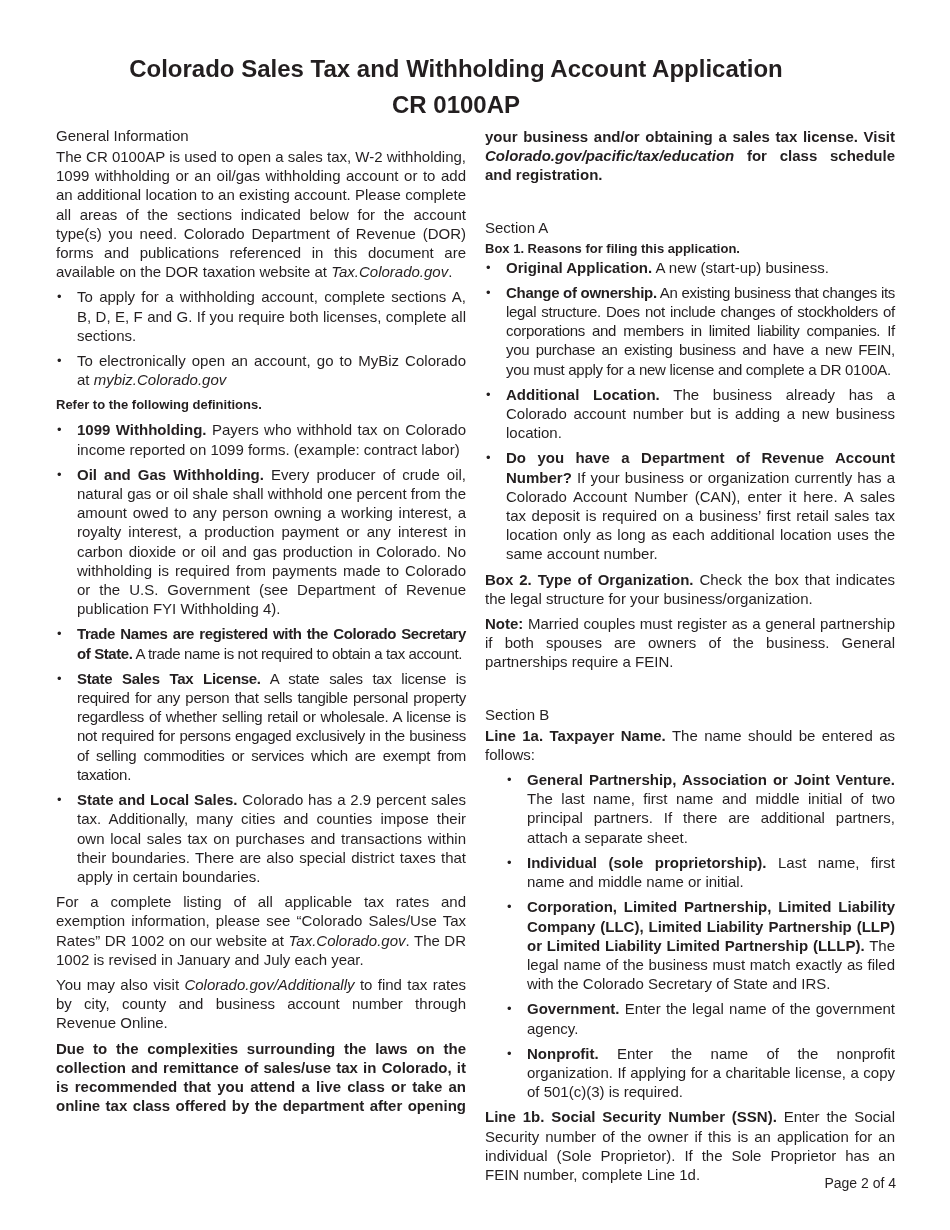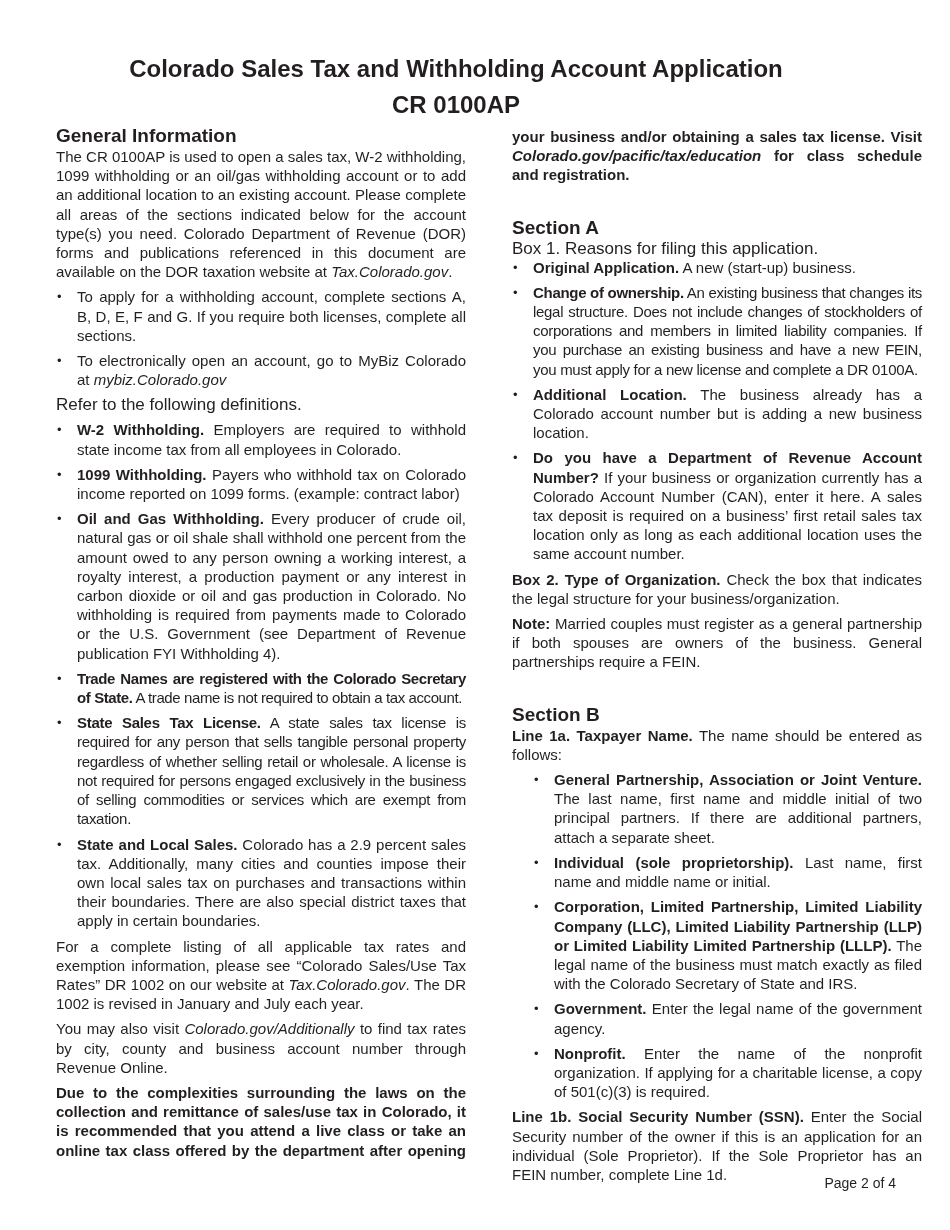--- a/index.html
+++ b/index.html
@@ -4,24 +4,24 @@
 <style>
   html, body { margin:0; padding:0; background:#ffffff; }
   body { width:950px; height:1230px; position:relative; overflow:hidden;
          font-family:"Liberation Sans", sans-serif; color:#231f20; }
   .title { position:absolute; left:0; width:912px; text-align:center; font-weight:bold;
            font-size:24px; line-height:34px; color:#231f20; }
   .title.t1 { top:52px; }
   .title.t2 { top:88px; }
   .col { position:absolute; top:125px; width:410px; font-size:15px; line-height:19.2px; }
   .col.left { left:56px; }
-  .col.right { left:512px; top:127px; }
+  .col.right { left:485px; top:127px; }
   p { margin:0 0 6px 0; text-align:justify; }
-  h2 { margin:0; font-size:19px; line-height:22px; font-weight:bold; }
-  h3 { margin:0; font-size:17px; line-height:19px; font-weight:normal; }
+  h2 { margin:0; font-size:15px; line-height:22px; font-weight:normal; }
+  h3 { margin:0; font-size:13px; line-height:19px; font-weight:bold; }
   ul { list-style:none; margin:0; padding:0; }
   li { position:relative; padding-left:21px; margin:0 0 6px 0; text-align:justify; }
   li::before { content:"•"; position:absolute; left:1px; top:0; font-size:13px; }
   ul.indent li { padding-left:42px; }
   ul.indent li::before { left:22px; }
   b { font-weight:bold; }
   i { font-style:italic; }
   .strong-para { font-weight:bold; }
   .spacer { height:26px; }
   .page-num { position:absolute; right:54px; top:1175px; font-size:14px; color:#231f20; }
@@ -34,21 +34,20 @@
 
 <div class="col left">
   <h2>General Information</h2>
   <p><span>The CR 0100AP is used to open a sales tax, W-2 withholding, 1099 withholding or an oil/gas withholding account or to add an additional location to an existing account. Please complete all areas of the sections indicated below for the account type(s) you need. Colorado Department of Revenue (DOR) forms and publications referenced in this document are available on the DOR taxation website at </span><i>Tax.Colorado.gov</i><span>.</span></p>
   <ul>
     <li><span>To apply for a withholding account, complete sections A, B, D, E, F and G. If you require both licenses, complete all sections.</span></li>
     <li><span>To electronically open an account, go to MyBiz Colorado at </span><i>mybiz.Colorado.gov</i></li>
   </ul>
   <h3 style="margin:0 0 6px 0;">Refer to the following definitions.</h3>
   <ul>
-    <li><b>W-2 Withholding.</b><span> Employers are required to withhold state income tax from all employees in Colorado.</span></li>
     <li><b>1099 Withholding.</b><span> Payers who withhold tax on Colorado income reported on 1099 forms. (example: contract labor)</span></li>
     <li><b>Oil and Gas Withholding.</b><span> Every producer of crude oil, natural gas or oil shale shall withhold one percent from the amount owed to any person owning a working interest, a royalty interest, a production payment or any interest in carbon dioxide or oil and gas production in Colorado. No withholding is required from payments made to Colorado or the U.S. Government (see Department of Revenue publication FYI Withholding 4).</span></li>
     <li style="letter-spacing:-0.4px;"><b>Trade Names are registered with the Colorado Secretary of State.</b><span> A trade name is not required to obtain a tax account.</span></li>
     <li style="letter-spacing:-0.3px;"><b>State Sales Tax License.</b><span> A state sales tax license is required for any person that sells tangible personal property regardless of whether selling retail or wholesale. A license is not required for persons engaged exclusively in the business of selling commodities or services which are exempt from taxation.</span></li>
     <li><b>State and Local Sales.</b><span> Colorado has a 2.9 percent sales tax. Additionally, many cities and counties impose their own local sales tax on purchases and transactions within their boundaries. There are also special district taxes that apply in certain boundaries.</span></li>
   </ul>
   <p><span>For a complete listing of all applicable tax rates and exemption information, please see “Colorado Sales/Use Tax Rates” DR 1002 on our website at </span><i>Tax.Colorado.gov</i><span>. The DR 1002 is revised in January and July each year.</span></p>
   <p><span>You may also visit </span><i>Colorado.gov/Additionally</i><span> to find tax rates by city, county and business account number through Revenue Online.</span></p>
   <p class="strong-para" style="height:76px; overflow:hidden;"><span>Due to the complexities surrounding the laws on the collection and remittance of sales/use tax in Colorado, it is recommended that you attend a live class or take an online tax class offered by the department after opening your business and/or obtaining a sales tax license. Visit </span></p>
 </div>

